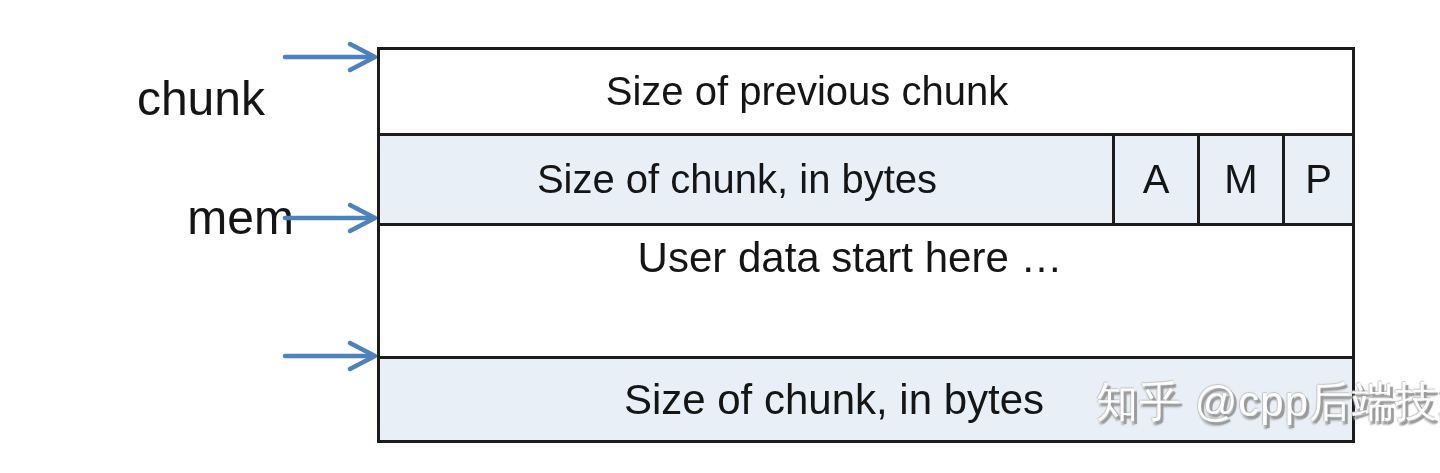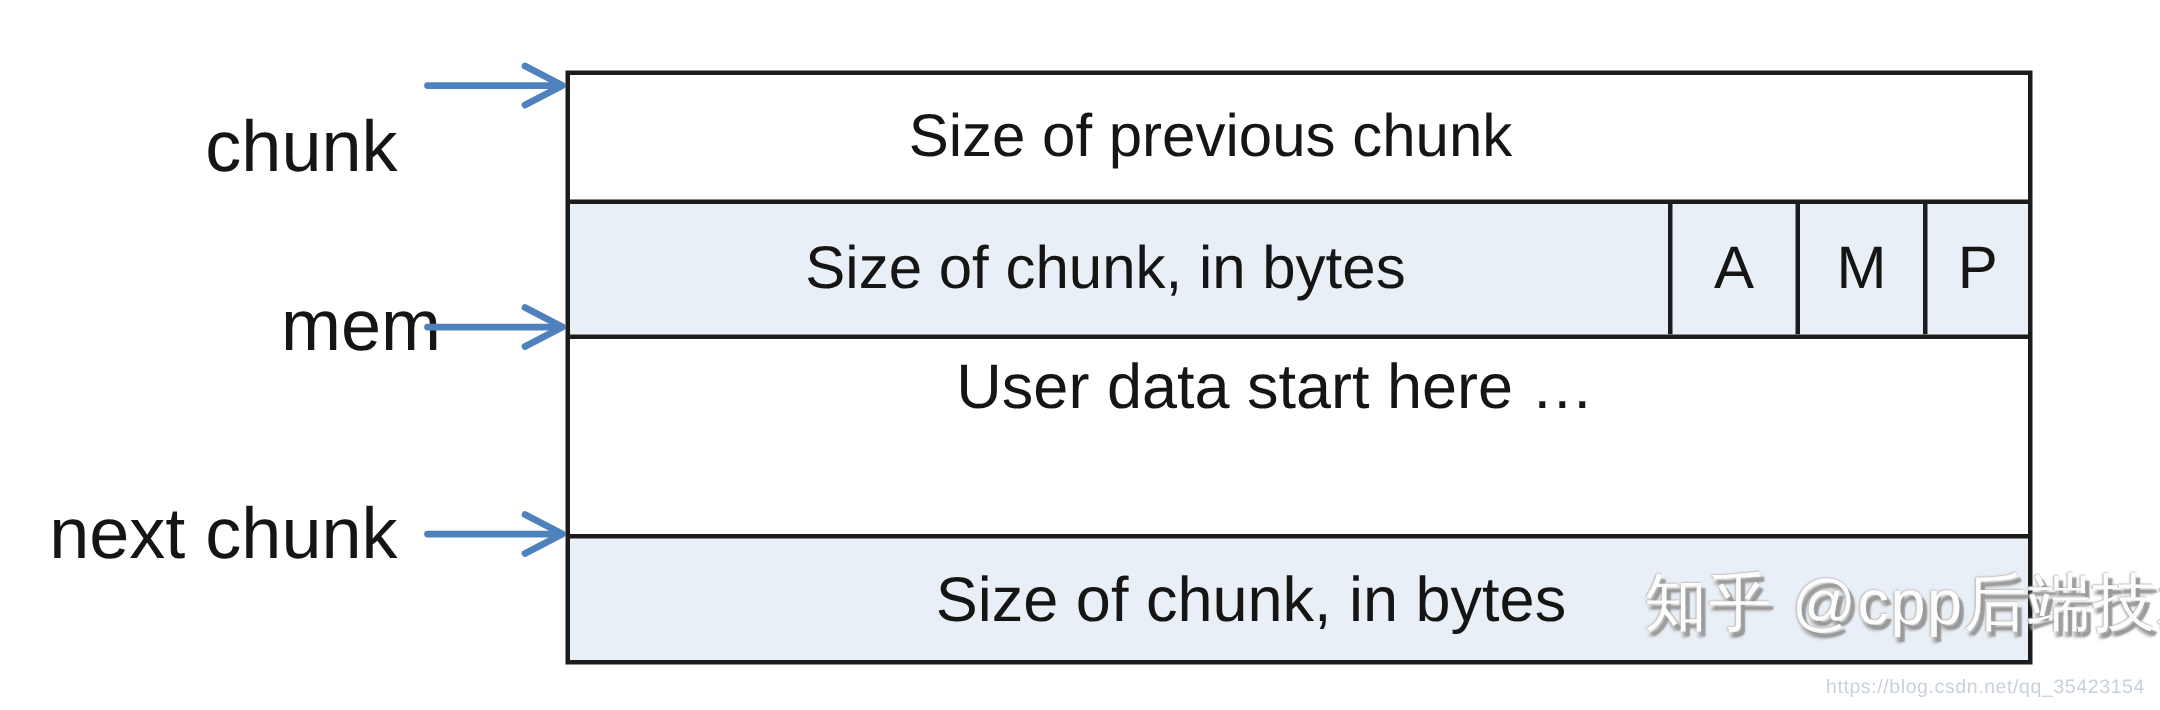--- a/index.html
+++ b/index.html
@@ -141,21 +141,20 @@
     z-index: 5;
   }
 </style>
 </head>
 <body>
 
 <div class="canvas">
 
   <div class="ptr-label chunk">chunk</div>
   <div class="ptr-label mem">mem</div>
-  <div class="ptr-label next">next chunk</div>
 
   <svg class="arrow chunk" viewBox="0 0 98 36">
     <line x1="4" y1="18" x2="91" y2="18"></line>
     <polyline points="69,5 94,18 69,31"></polyline>
   </svg>
   <svg class="arrow mem" viewBox="0 0 98 36">
     <line x1="4" y1="18" x2="91" y2="18"></line>
     <polyline points="69,5 94,18 69,31"></polyline>
   </svg>
   <svg class="arrow next" viewBox="0 0 98 36">
@@ -188,15 +187,14 @@
       <span>User data start here …</span>
     </div>
 
     <div class="row r4">
       <span>Size of chunk, in bytes</span>
     </div>
 
   </div>
 
   <div class="watermark">知乎 @cpp后端技术</div>
-  <div class="watermark-url">https://blog.csdn.net/qq_35423154</div>
 
 </div>
 
 </body></html>

